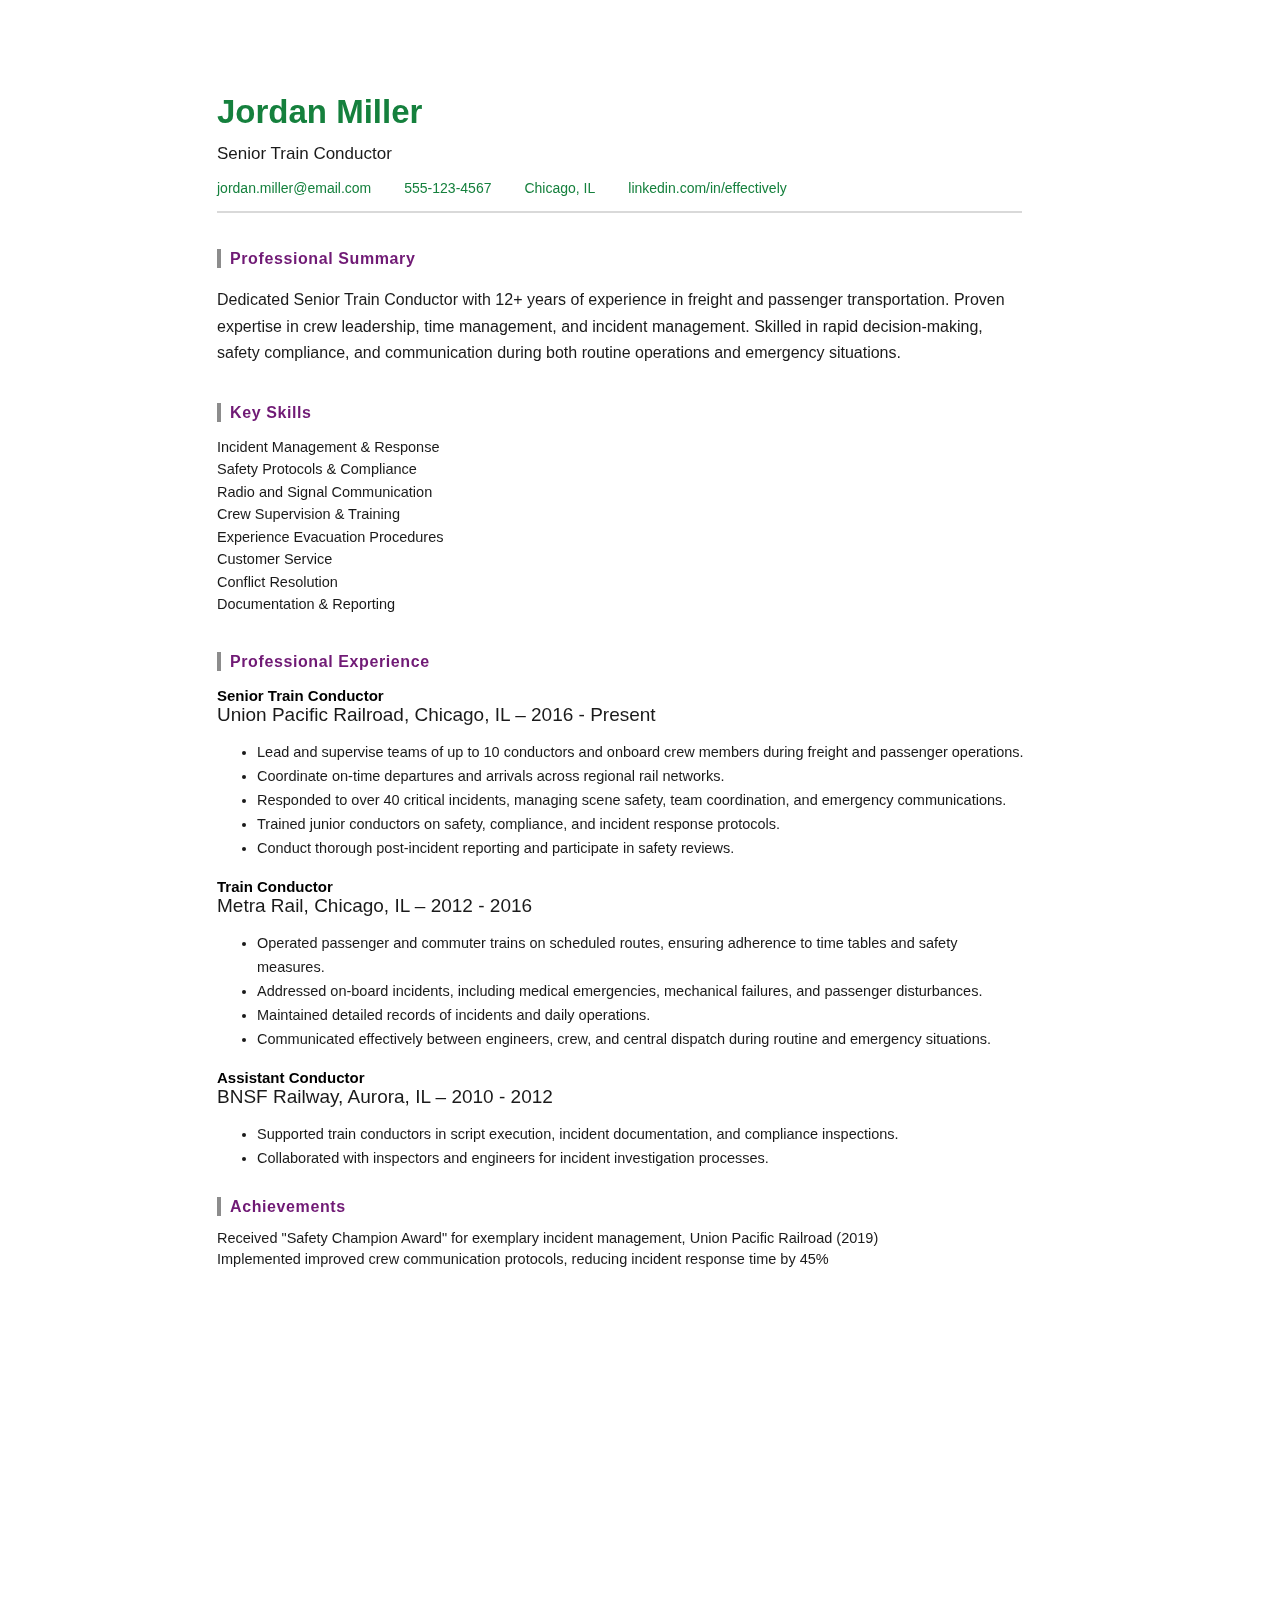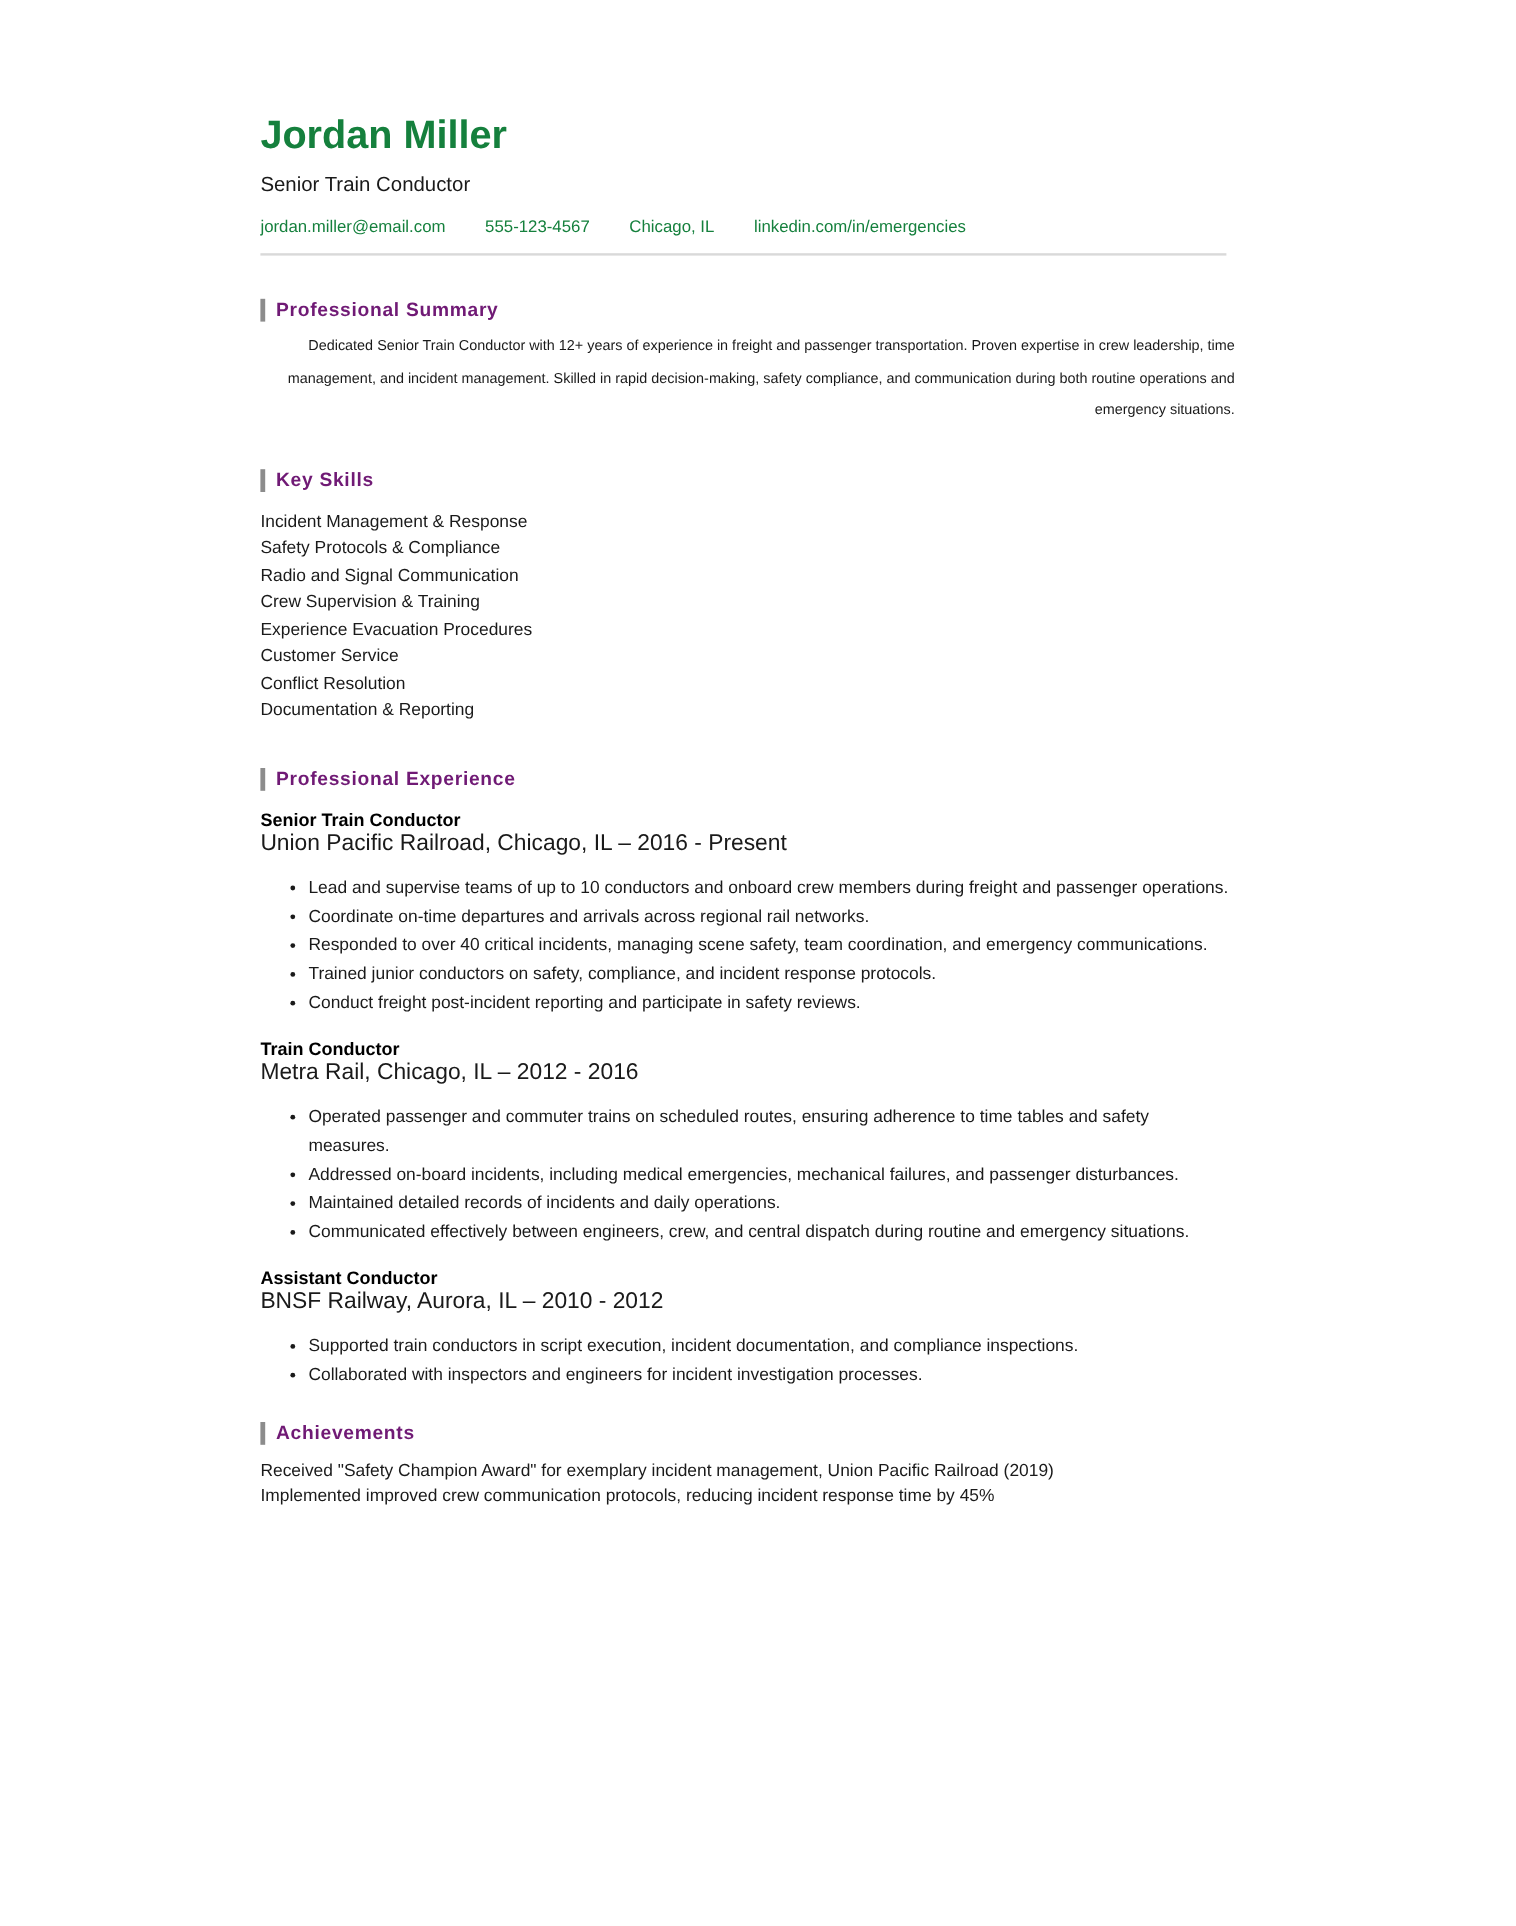--- a/index.html
+++ b/index.html
@@ -51,24 +51,23 @@
   h2.section-heading {
     font-size: 16px;
     line-height: 19px;
     font-weight: 700;
     color: #701a75;
     letter-spacing: 0.6px;
     border-left: 4px solid #8c8c8c;
     padding-left: 9px;
   }
   .summary-text {
-    margin-top: 7px;
-    font-size: 12px;
+    margin-top: 19px;
+    font-size: 16px;
     line-height: 26.5px;
-    text-align: right;
   }
   .skills-list {
     margin-top: 14px;
     font-size: 14.5px;
   }
   .skill-item { line-height: 22.5px; }
   .job { margin-top: 17px; }
   .job:first-of-type { margin-top: 15px; }
   .job-title {
     font-size: 15px;
@@ -103,21 +102,21 @@
       <h1 class="name">Jordan Miller</h1>
       <div class="candidate-title">Senior Train Conductor</div>
       <div class="contact-row">
 
           <span class="contact-item">jordan.miller@email.com</span>
 
           <span class="contact-item">555-123-4567</span>
 
           <span class="contact-item">Chicago, IL</span>
 
-          <span class="contact-item">linkedin.com/in/emergencies</span>
+          <span class="contact-item">linkedin.com/in/effectively</span>
         </div>
       <hr class="divider">
     </header>
 
     <section class="summary">
       <h2 class="section-heading">Professional Summary</h2>
       <p class="summary-text">Dedicated Senior Train Conductor with 12+ years of experience in freight and passenger transportation. Proven expertise in crew leadership, time management, and incident management. Skilled in rapid decision-making, safety compliance, and communication during both routine operations and emergency situations.</p>
     </section>
 
     <section class="skills">
@@ -153,21 +152,21 @@
             <ul class="job-bullets">
 
                 <li class="job-bullet">Lead and supervise teams of up to 10 conductors and onboard crew members during freight and passenger operations.</li>
 
                 <li class="job-bullet">Coordinate on-time departures and arrivals across regional rail networks.</li>
 
                 <li class="job-bullet">Responded to over 40 critical incidents, managing scene safety, team coordination, and emergency communications.</li>
 
                 <li class="job-bullet">Trained junior conductors on safety, compliance, and incident response protocols.</li>
 
-                <li class="job-bullet">Conduct freight post-incident reporting and participate in safety reviews.</li>
+                <li class="job-bullet">Conduct thorough post-incident reporting and participate in safety reviews.</li>
               </ul>
           </div>
 
           <div class="job">
             <div class="job-title">Train Conductor</div>
             <div class="job-meta">Metra Rail, Chicago, IL – 2012 - 2016</div>
             <ul class="job-bullets">
 
                 <li class="job-bullet">Operated passenger and commuter trains on scheduled routes, ensuring adherence to time tables and safety measures.</li>
 

